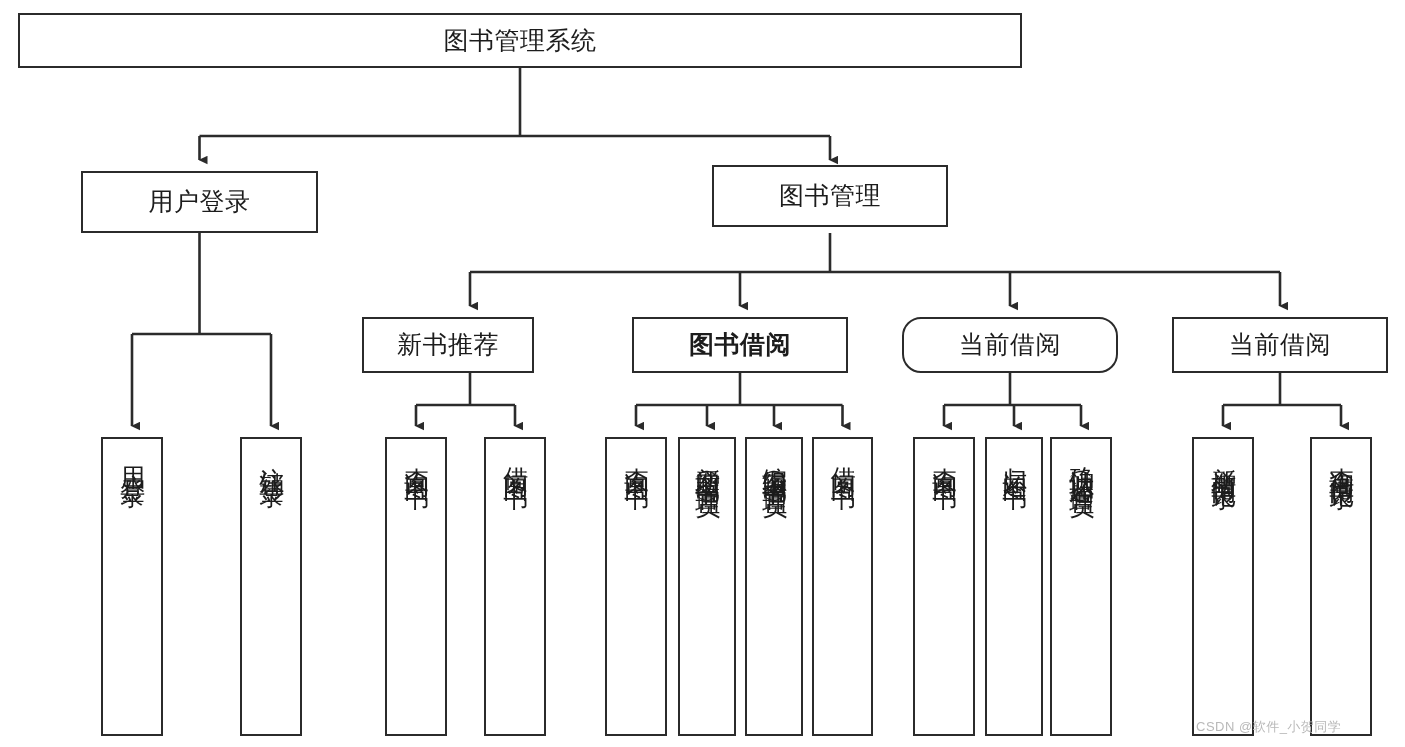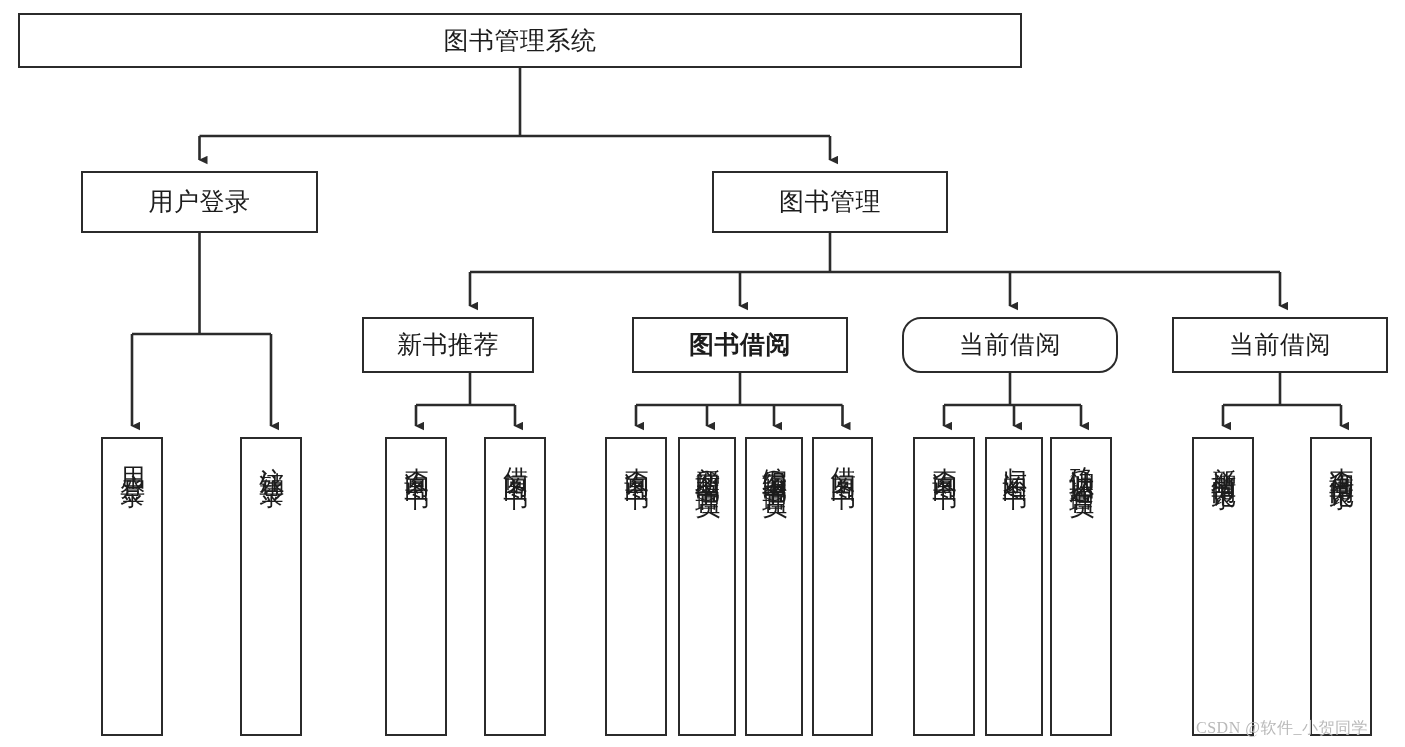--- a/index.html
+++ b/index.html
@@ -63,24 +63,24 @@
     font-size: 25px;
     line-height: 1.05;
     letter-spacing: 6px;
   }
   .node.vert.tall .label {
     letter-spacing: 4px;
   }
   .watermark {
     position: absolute;
     color: #b9b9b9;
-    font-size: 16px;
+    font-size: 13px;
     white-space: nowrap;
     letter-spacing: 0.5px;
-    font-family: Liberation Serif, serif;
+    font-family: Liberation Sans, sans-serif;
   }
 </style>
 </head>
 <body>
 
 <div id="canvas">
 
   <svg id="edges" viewBox="0 0 1405 747" xmlns="http://www.w3.org/2000/svg">
     <defs>
       <marker id="arrowhead" markerWidth="9" markerHeight="9" refX="4.2" refY="8" orient="auto" markerUnits="userSpaceOnUse">
@@ -124,21 +124,21 @@
       </g>
   </svg>
 
   <div class="node root horiz" style="left: 18px; top: 13px; width: 1004px; height: 55px;">
     <span class="label">图书管理系统</span>
   </div>
 
   <div class="node horiz" style="left: 81px; top: 171px; width: 237px; height: 62px;">
     <span class="label">用户登录</span>
   </div>
-  <div class="node horiz" style="left: 712px; top: 171px; width: 236px; height: 62px;">
+  <div class="node horiz" style="left: 712px; top: 165px; width: 236px; height: 62px;">
     <span class="label">图书管理</span>
   </div>
 
   <div class="node horiz" style="left: 362px; top: 317px; width: 172px; height: 56px;">
     <span class="label">新书推荐</span>
   </div>
   <div class="node horiz" style="left: 632px; top: 317px; width: 216px; height: 56px; font-weight: bold;">
     <span class="label">图书借阅</span>
   </div>
   <div class="node horiz" style="left: 902px; top: 317px; width: 216px; height: 56px; border-radius: 19px;">

